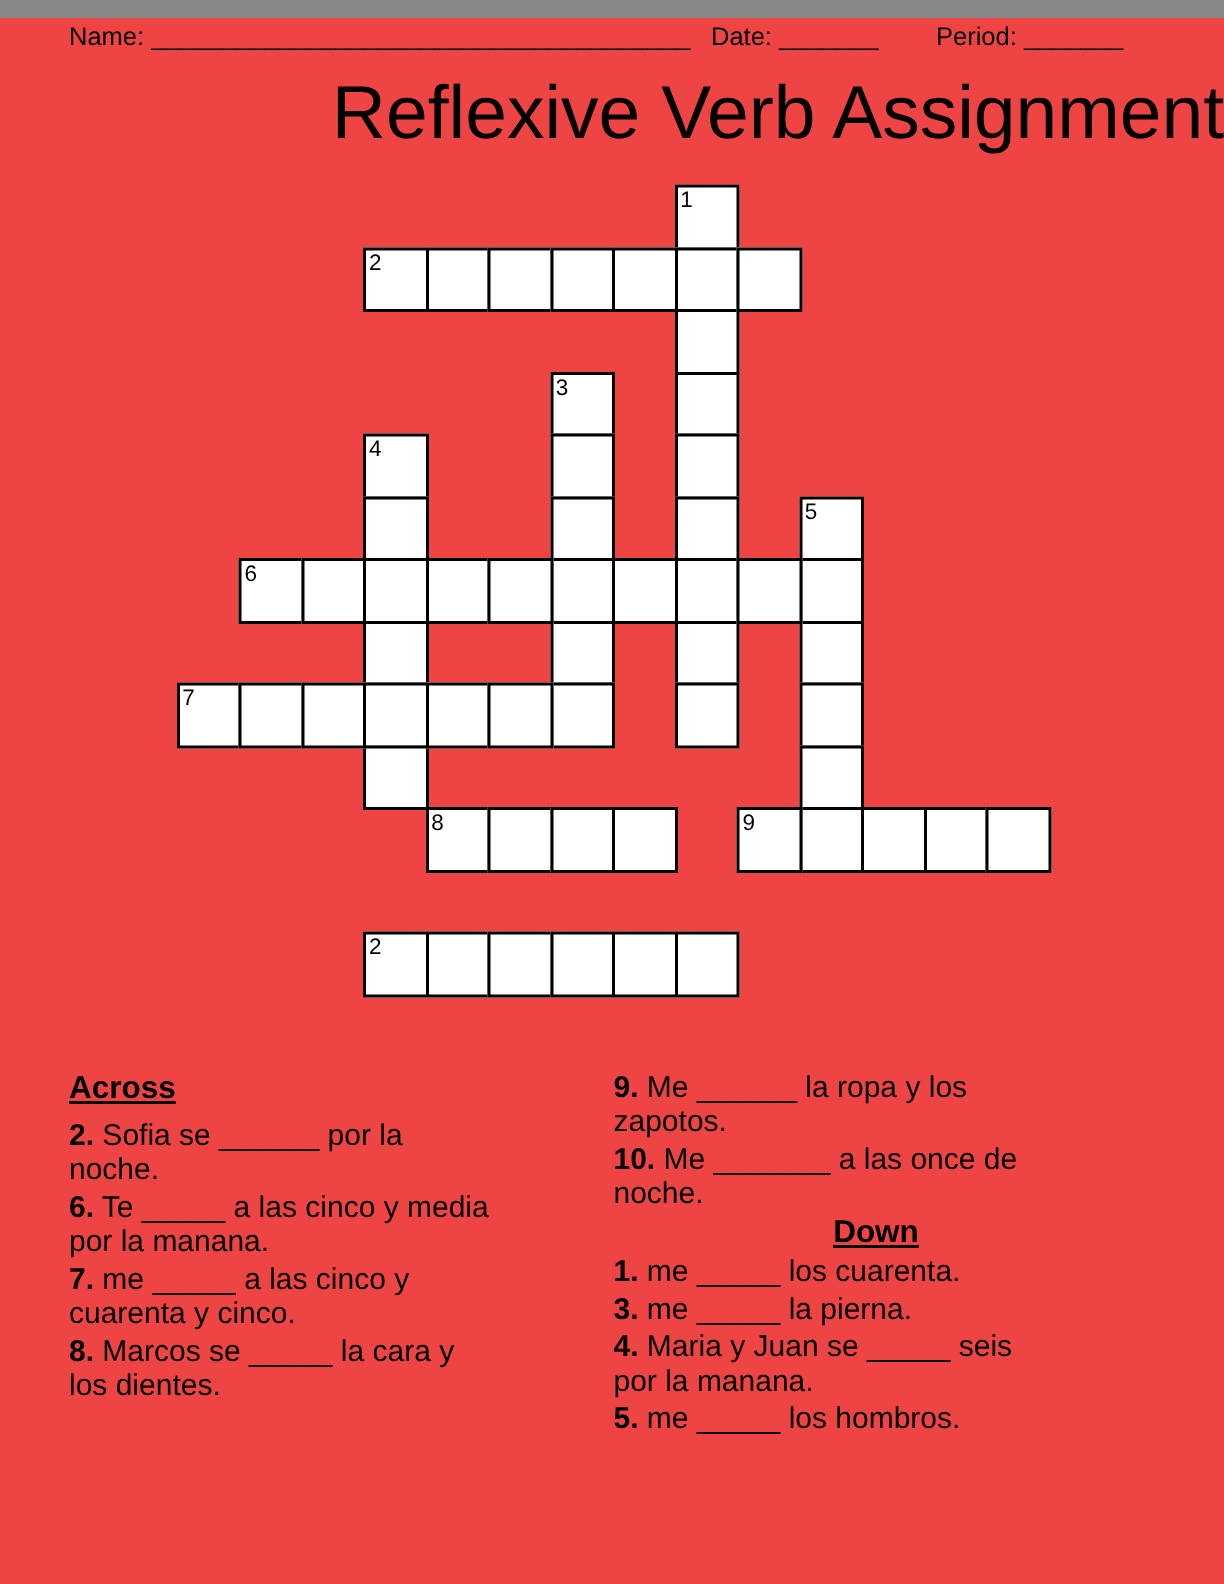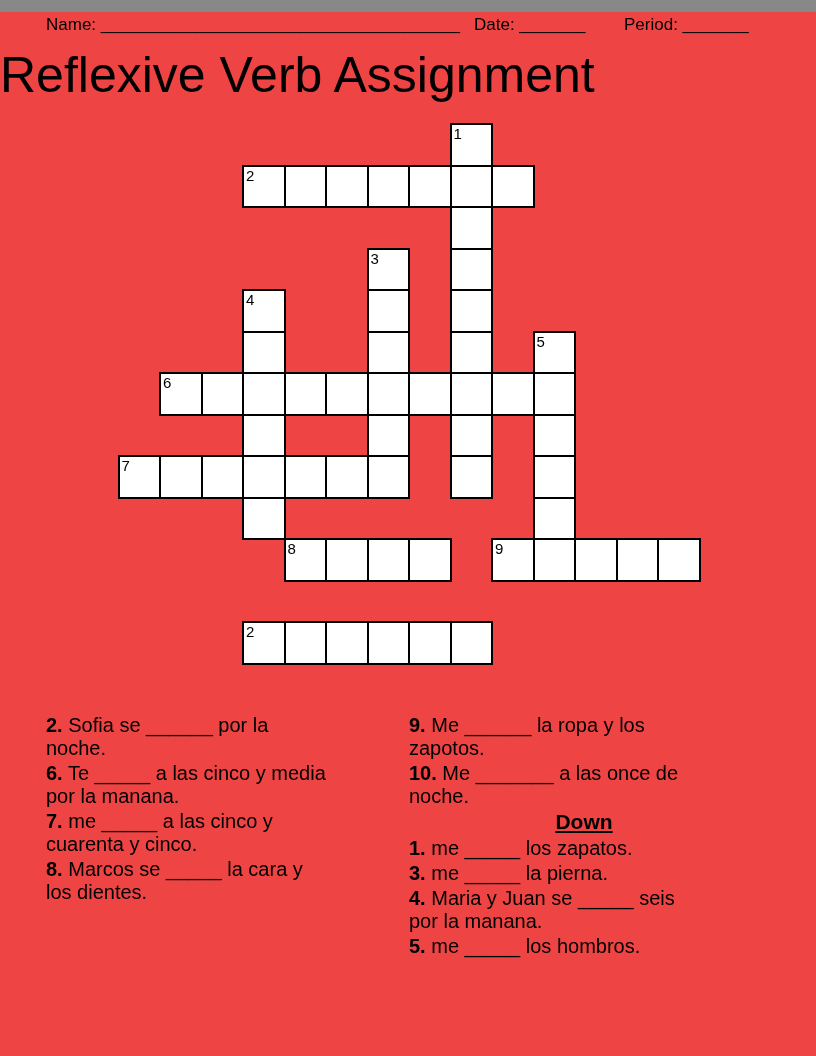--- a/index.html
+++ b/index.html
@@ -24,21 +24,21 @@
   .hdr-name   { left: 46px; }
   .hdr-date   { left: 474px; }
   .hdr-period { left: 624px; }
 
   
   .title {
     position: absolute;
     top: 34px;
     left: 0;
     width: 100%;
-    text-align: left;
+    text-align: right;
     font-size: 50px;
     line-height: 58px;
     white-space: nowrap;
   }
 
   
   #grid { position: absolute; }
   .cell {
     position: absolute;
     box-sizing: border-box;
@@ -163,35 +163,36 @@
         <span class="cellnum">2</span>
       </div>
       <div class="cell" style="left: 166px; top: 498px; width: 43.5px; height: 43.5px; border: 2px solid rgb(0, 0, 0); background: rgb(255, 255, 255);"></div>
       <div class="cell" style="left: 207.5px; top: 498px; width: 43.5px; height: 43.5px; border: 2px solid rgb(0, 0, 0); background: rgb(255, 255, 255);"></div>
       <div class="cell" style="left: 249px; top: 498px; width: 43.5px; height: 43.5px; border: 2px solid rgb(0, 0, 0); background: rgb(255, 255, 255);"></div>
       <div class="cell" style="left: 290.5px; top: 498px; width: 43.5px; height: 43.5px; border: 2px solid rgb(0, 0, 0); background: rgb(255, 255, 255);"></div>
       <div class="cell" style="left: 332px; top: 498px; width: 43.5px; height: 43.5px; border: 2px solid rgb(0, 0, 0); background: rgb(255, 255, 255);"></div>
     </div>
 
   <div class="clue-col col-left">
+    <div class="heading heading-across">Across</div>
     <div id="acrossList1">
         <p class="clue"><b>2.</b><span> Sofia se ______ por la<br>noche.</span></p>
         <p class="clue"><b>6.</b><span> Te _____ a las cinco y media<br>por la manana.</span></p>
         <p class="clue"><b>7.</b><span> me _____ a las cinco y<br>cuarenta y cinco.</span></p>
         <p class="clue"><b>8.</b><span> Marcos se _____ la cara y<br>los dientes.</span></p>
       </div>
   </div>
 
   <div class="clue-col col-right">
     <div id="acrossList2">
         <p class="clue"><b>9.</b><span> Me ______ la ropa y los<br>zapotos.</span></p>
         <p class="clue"><b>10.</b><span> Me _______ a las once de<br>noche.</span></p>
       </div>
     <div class="heading heading-down">Down</div>
     <div id="downList">
-        <p class="clue"><b>1.</b><span> me _____ los zapatos.</span></p>
+        <p class="clue"><b>1.</b><span> me _____ los cuarenta.</span></p>
         <p class="clue"><b>3.</b><span> me _____ la pierna.</span></p>
         <p class="clue"><b>4.</b><span> Maria y Juan se _____ seis<br>por la manana.</span></p>
         <p class="clue"><b>5.</b><span> me _____ los hombros.</span></p>
       </div>
   </div>
 
 </div>
 
 </body></html>

